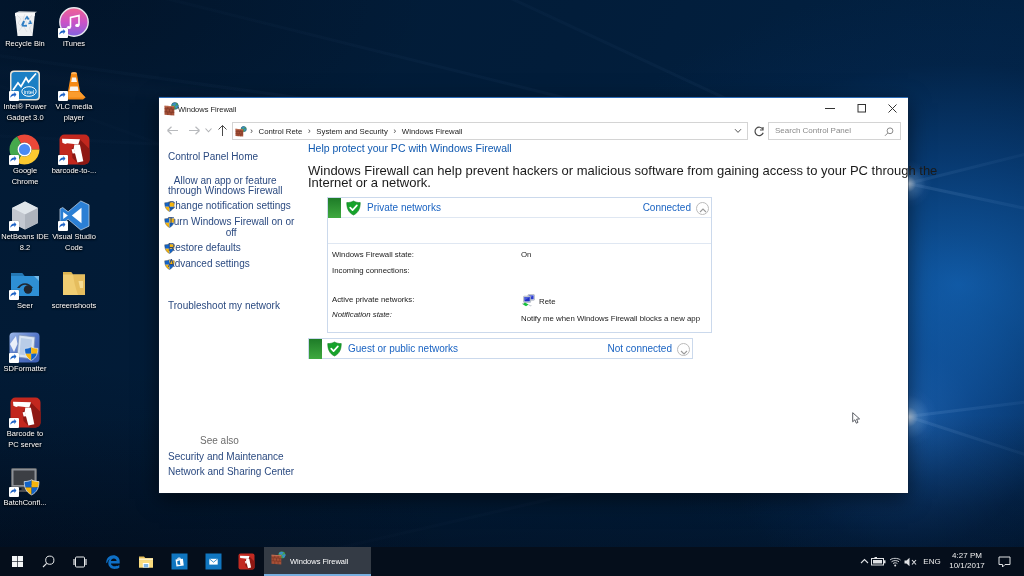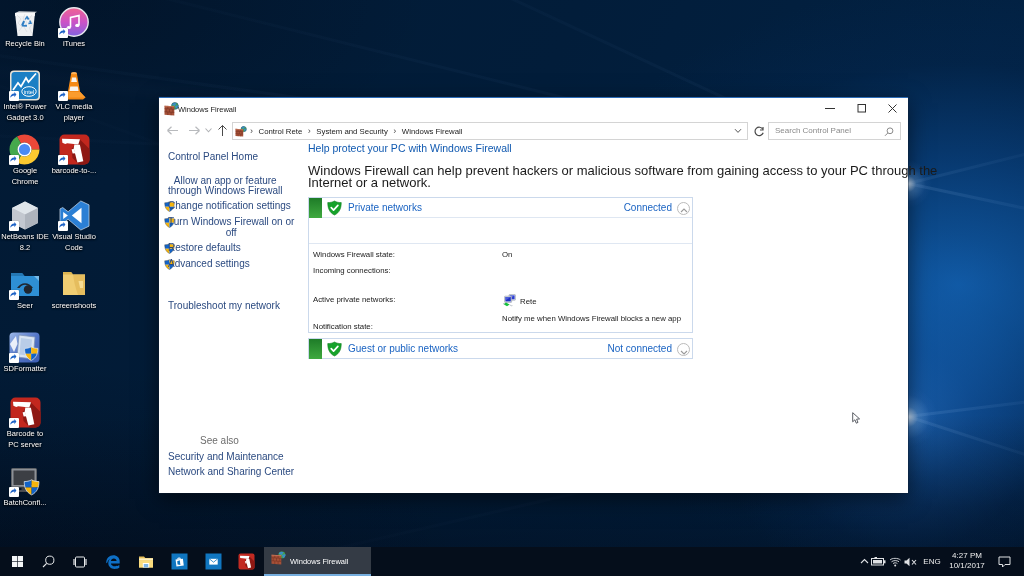--- a/index.html
+++ b/index.html
@@ -464,21 +464,21 @@
     <div class="item" style="top:133px;margin-top:26px;">Troubleshoot my network</div>
     <div class="item" style="top:294px; color:#6d6d6d;margin-left:32px;">See also</div>
     <div class="item" style="top:310px;">Security and Maintenance</div>
     <div class="item" style="top:325px;">Network and Sharing Center</div>
   </div>
 
   <div class="main">
     <div class="h1">Help protect your PC with Windows Firewall</div>
     <div class="para">Windows Firewall can help prevent hackers or malicious software from gaining access to your PC through the<br>Internet or a network.</div>
 
-    <div class="panel" style="top:55px; height:136px;">
+    <div class="panel" style="top:55px; height:136px;margin-left:19px;">
       <div class="phead" style="border-bottom:1px solid #dfe7f2;">
         <div class="greenblock"></div>
         <svg style="position:absolute;left:18px;top:2px" width="15" height="16" viewBox="0 0 16 16">
           <path d="M8 0.5 C10.2 1.8 12.8 2.3 15.2 2.2 C15.2 8 13.6 12.8 8 15.5 C2.4 12.8 0.8 8 0.8 2.2 C3.2 2.3 5.8 1.8 8 0.5 Z" fill="#16a32b" stroke="#0e7a1e" stroke-width="0.6"></path>
           <path d="M4.5 7.6 L7 10.2 L11.6 5.2" fill="none" stroke="#fff" stroke-width="1.8" stroke-linecap="round" stroke-linejoin="round"></path>
         </svg>
         <div class="ptitle">Private networks</div>
         <div class="pstate">Connected</div>
         <div class="chev"><svg width="12" height="12" viewBox="0 0 12 12">
               <path d="M3 7 L6 4 L9 7" fill="none" stroke="#9a9a9a" stroke-width="1.1"></path>
@@ -493,21 +493,21 @@
         <rect x="6" y="0.6" width="6.4" height="5.6" rx="0.5" fill="#eef1f6" stroke="#8f98a6" stroke-width="0.6"></rect>
         <rect x="6.8" y="1.4" width="4.8" height="3.9" fill="#2a3bd0"></rect>
         <path d="M6.8 1.4 L11.6 1.4 L6.8 4.2 Z" fill="#6f7ee8" opacity="0.8"></path>
         <rect x="1.6" y="2.2" width="7" height="6.2" rx="0.5" fill="#e3e8f0" stroke="#8f98a6" stroke-width="0.6"></rect>
         <rect x="2.4" y="3" width="5.4" height="4.4" fill="#1f2fc4"></rect>
         <path d="M2.4 3 L7.8 3 L2.4 6.4 Z" fill="#5a6ae0" opacity="0.8"></path>
         <path d="M0.6 10.2 L3 8.6 L6.6 10.6 L4 12.2 Z" fill="#17c23c"></path>
         <path d="M0.2 9.4 L2 10.4 M6.6 10.8 C8 11.6 8.6 12 9.4 11.6" stroke="#9aa2ac" stroke-width="0.7" fill="none"></path>
       </svg>
       <div class="prow" style="position:absolute; left:211px; top:98px;">Rete</div>
-      <div class="prow" style="position:absolute; left:4px; top:123px;">Notification state:</div>
+      <div class="prow" style="position:absolute; left:4px; top:111px;font-style:italic;">Notification state:</div>
       <div class="prow" style="position:absolute; left:193px; top:115px;">Notify me when Windows Firewall blocks a new app</div>
     </div>
 
     <div class="panel" style="top:196px; height:21px;">
       <div class="phead">
         <div class="greenblock"></div>
         <svg style="position:absolute;left:18px;top:2px" width="15" height="16" viewBox="0 0 16 16">
           <path d="M8 0.5 C10.2 1.8 12.8 2.3 15.2 2.2 C15.2 8 13.6 12.8 8 15.5 C2.4 12.8 0.8 8 0.8 2.2 C3.2 2.3 5.8 1.8 8 0.5 Z" fill="#16a32b" stroke="#0e7a1e" stroke-width="0.6"></path>
           <path d="M4.5 7.6 L7 10.2 L11.6 5.2" fill="none" stroke="#fff" stroke-width="1.8" stroke-linecap="round" stroke-linejoin="round"></path>
         </svg>

